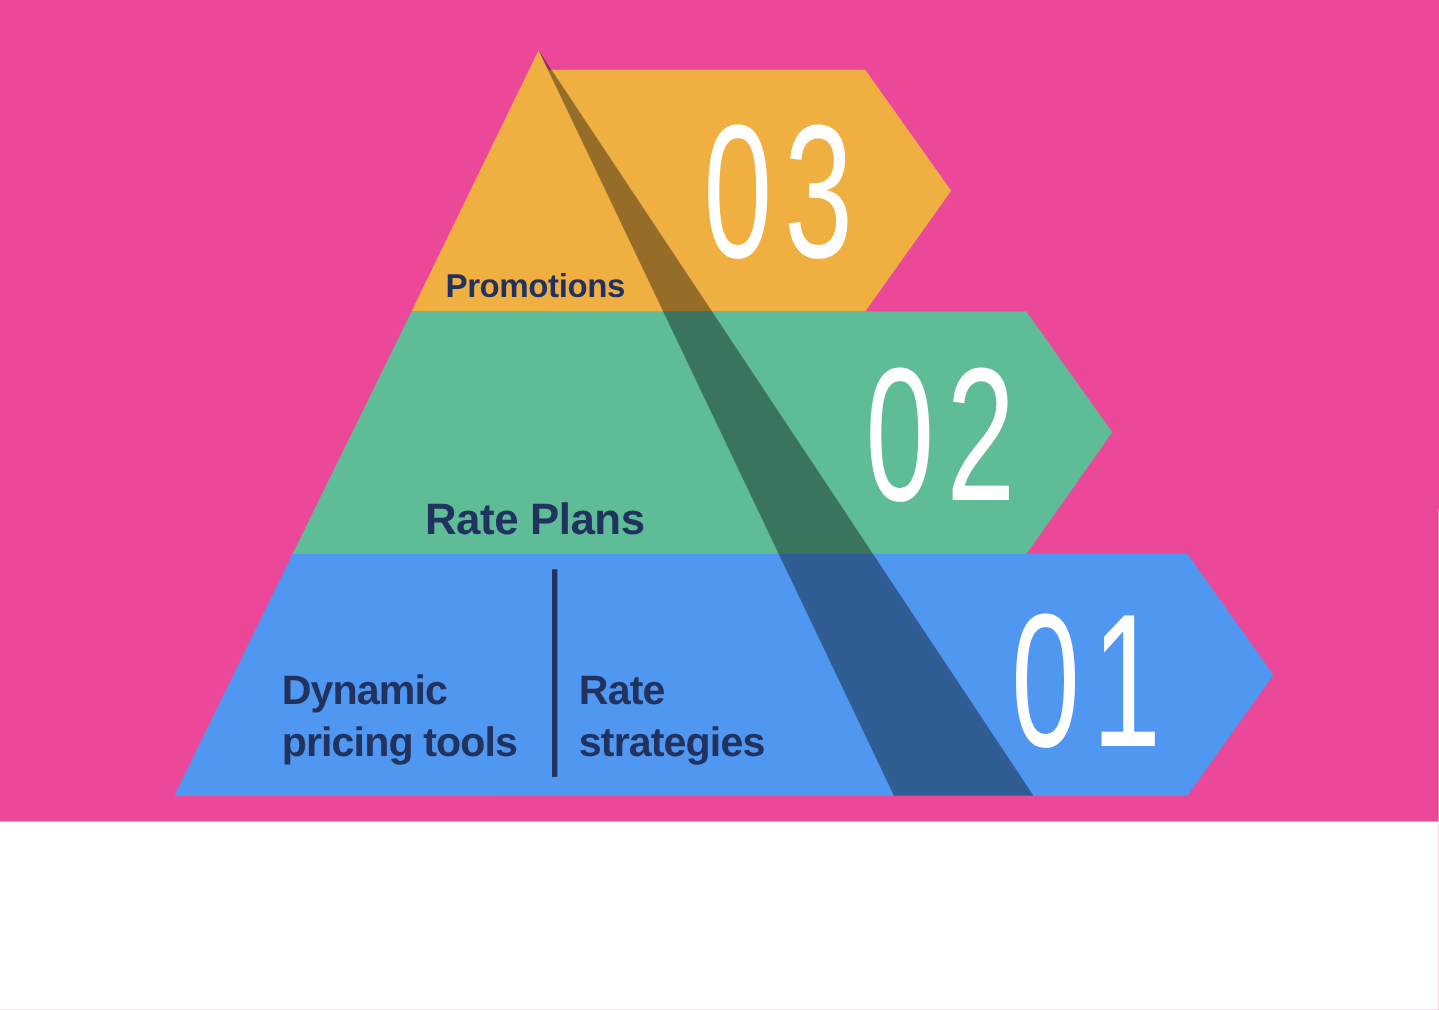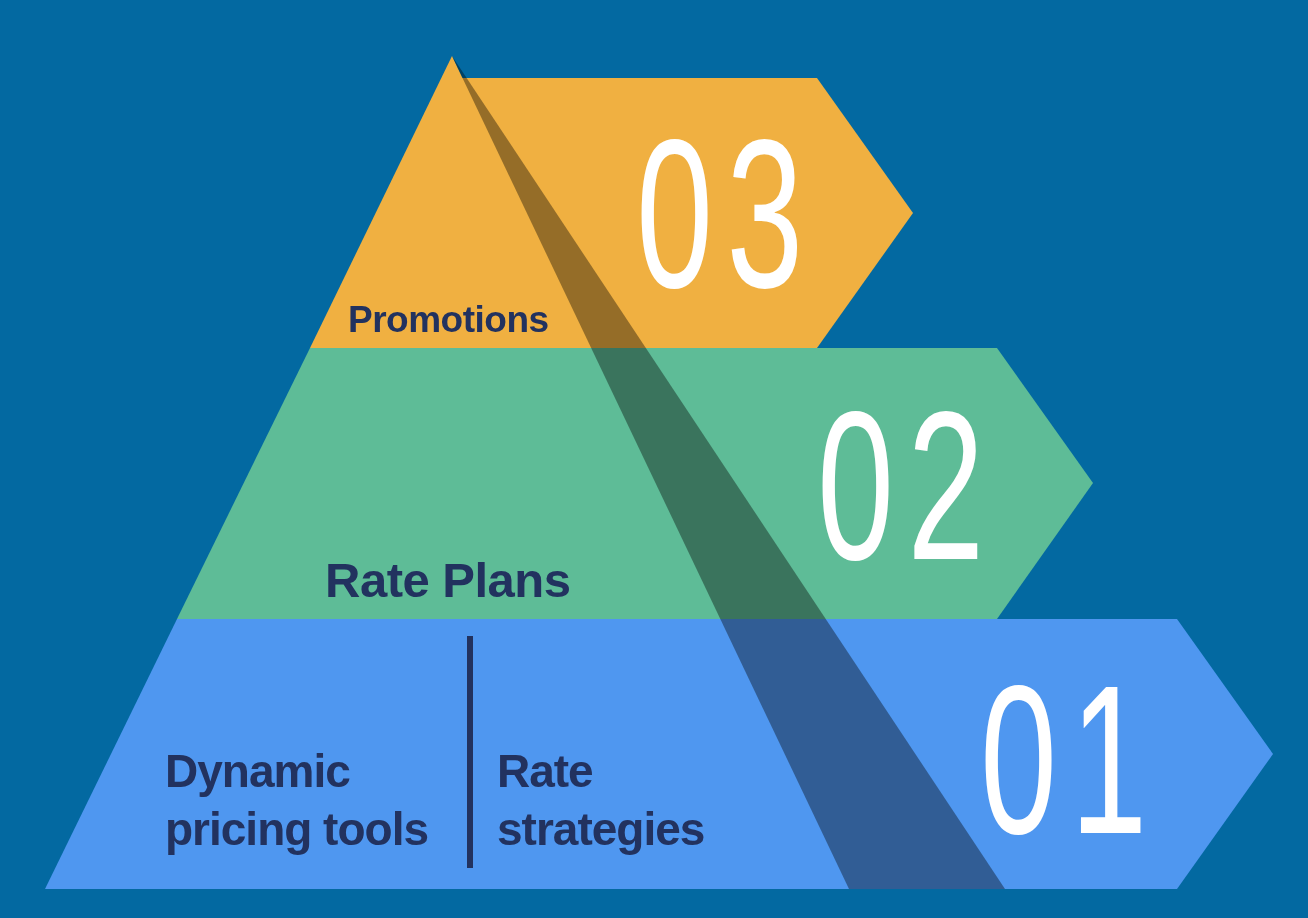--- a/index.html
+++ b/index.html
@@ -1,19 +1,19 @@
 <!DOCTYPE html>
 <html><head>
 <meta charset="utf-8">
 <style>
   html,body{margin:0;padding:0;background:#ffffff;}
   .stage{
     position:relative;
-    width:1308px;height:918px;
-    background:#0369a1;
+    width:1308px;height:747px;
+    background:#ec4899;
     overflow:hidden;
     font-family:"Liberation Sans", sans-serif;
   }
   .stage svg{position:absolute;left:0;top:0;width:100%;height:100%;}
   .lvl-label{
     font-family:"Liberation Sans", sans-serif;
     font-weight:700;
   }
   .label-promotions{font-size:37px;letter-spacing:-0.5px;}
   .label-rateplans{font-size:49px;letter-spacing:-0.5px;}

